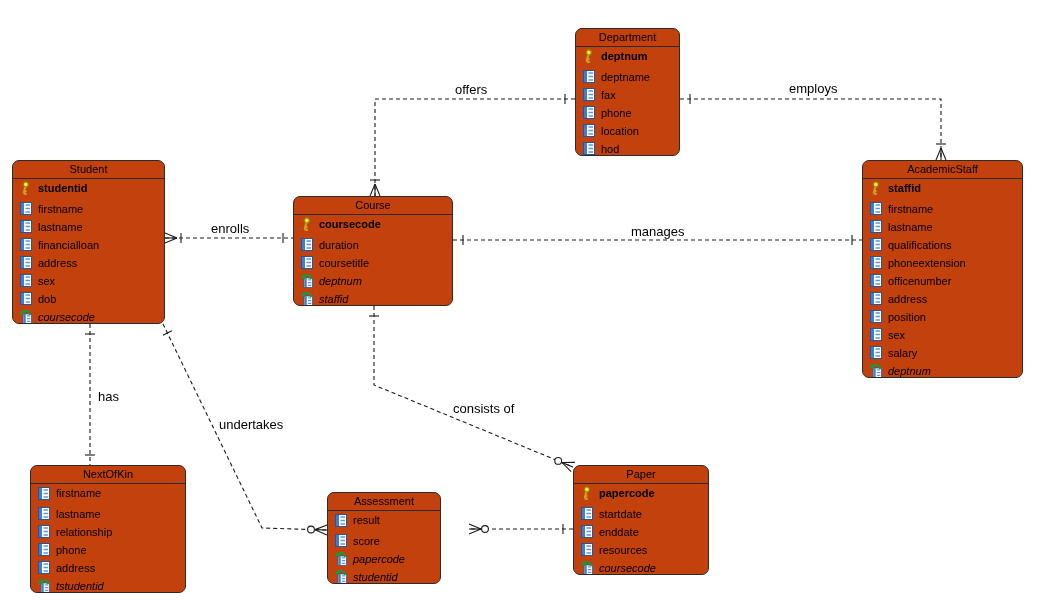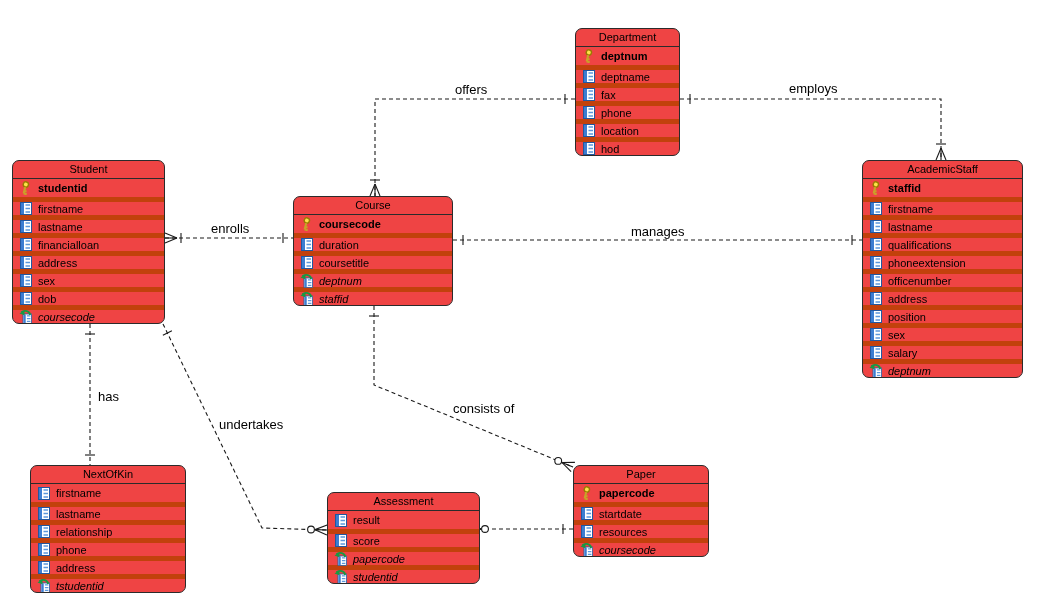--- a/index.html
+++ b/index.html
@@ -3,21 +3,21 @@
 <meta charset="utf-8">
 <style>
   html,body{margin:0;padding:0;background:#ffffff;}
   #canvas{
     position:relative;width:1041px;height:612px;background:#ffffff;
     font-family:"Liberation Sans",sans-serif;overflow:hidden;
   }
   #connector-layer{position:absolute;left:0;top:0;width:1041px;height:612px;}
   #entity-layer,#label-layer{position:absolute;left:0;top:0;width:0;height:0;}
   .entity{
-    position:absolute;background:#ef4444;border:1px solid #2b2b2b;border-radius:7px;
+    position:absolute;background:#c2410c;border:1px solid #2b2b2b;border-radius:7px;
     box-sizing:border-box;overflow:hidden;font-size:11px;color:#000;
   }
   .entity-title{
     height:17px;line-height:17px;text-align:center;border-bottom:1px solid #2b2b2b;
     white-space:nowrap;overflow:hidden;
   }
   .row{
     height:18px;display:flex;align-items:center;padding-left:4px;
     box-sizing:border-box;border-top:5px solid #c2410c;
   }
@@ -613,21 +613,21 @@
                   <line x1="5.5" y1="10" x2="10" y2="10"></line>
                 </g>
               </g>
               <path d="M12 6 C12 1.8 6.5 0.8 3.4 3.2" fill="none" stroke="#159A43" stroke-width="1.9"></path>
               <path d="M6.4 1.2 L1.5 4.4 L6.6 6.2 Z" fill="#159A43"></path>
             </svg>
           </span>
           <span class="col-name">tstudentid</span>
         </div>
       </div>
-      <div class="entity" style="left: 327px; top: 492px; width: 153px;">
+      <div class="entity" style="left: 327px; top: 492px; width: 114px;">
         <div class="entity-title">Assessment</div>
         <div class="row col">
           <span class="icon">
             <svg width="12" height="13" viewBox="0 0 12 13">
               <rect x="0.5" y="0.5" width="11" height="12" fill="#ffffff" stroke="#2257A0"></rect>
               <rect x="1" y="1" width="3" height="11" fill="#3C7DD1"></rect>
               <g stroke="#5B97DC" stroke-width="1.5">
                 <line x1="5.5" y1="3" x2="10" y2="3"></line>
                 <line x1="5.5" y1="6.5" x2="10" y2="6.5"></line>
                 <line x1="5.5" y1="10" x2="10" y2="10"></line>
@@ -706,20 +706,34 @@
               <rect x="0.5" y="0.5" width="11" height="12" fill="#ffffff" stroke="#2257A0"></rect>
               <rect x="1" y="1" width="3" height="11" fill="#3C7DD1"></rect>
               <g stroke="#5B97DC" stroke-width="1.5">
                 <line x1="5.5" y1="3" x2="10" y2="3"></line>
                 <line x1="5.5" y1="6.5" x2="10" y2="6.5"></line>
                 <line x1="5.5" y1="10" x2="10" y2="10"></line>
               </g>
             </svg>
           </span>
           <span class="col-name">startdate</span>
+        </div>
+        <div class="row col">
+          <span class="icon">
+            <svg width="12" height="13" viewBox="0 0 12 13">
+              <rect x="0.5" y="0.5" width="11" height="12" fill="#ffffff" stroke="#2257A0"></rect>
+              <rect x="1" y="1" width="3" height="11" fill="#3C7DD1"></rect>
+              <g stroke="#5B97DC" stroke-width="1.5">
+                <line x1="5.5" y1="3" x2="10" y2="3"></line>
+                <line x1="5.5" y1="6.5" x2="10" y2="6.5"></line>
+                <line x1="5.5" y1="10" x2="10" y2="10"></line>
+              </g>
+            </svg>
+          </span>
+          <span class="col-name">enddate</span>
         </div>
         <div class="row col">
           <span class="icon">
             <svg width="12" height="13" viewBox="0 0 12 13">
               <rect x="0.5" y="0.5" width="11" height="12" fill="#ffffff" stroke="#2257A0"></rect>
               <rect x="1" y="1" width="3" height="11" fill="#3C7DD1"></rect>
               <g stroke="#5B97DC" stroke-width="1.5">
                 <line x1="5.5" y1="3" x2="10" y2="3"></line>
                 <line x1="5.5" y1="6.5" x2="10" y2="6.5"></line>
                 <line x1="5.5" y1="10" x2="10" y2="10"></line>

